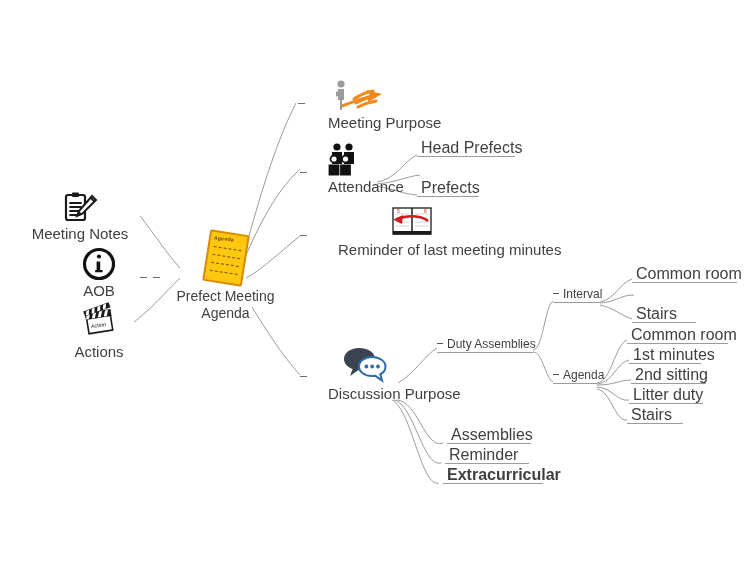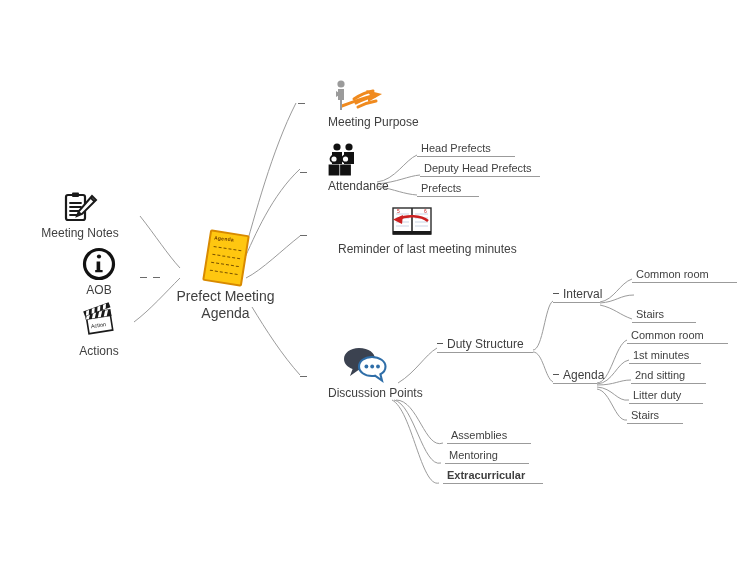--- a/index.html
+++ b/index.html
@@ -9,21 +9,21 @@
     font-family:"Liberation Sans","DejaVu Sans",sans-serif;
     overflow:hidden;
     position:relative;
     color:#3c3c3c;
   }
   #canvas{position:absolute;left:0;top:0;width:750px;height:563px;}
   svg.links{position:absolute;left:0;top:0;width:750px;height:563px;pointer-events:none;}
 
   .node{position:absolute;}
   .node-label{
-    font-size:12px;
+    font-size:15px;
     color:#3f3f3f;
     white-space:nowrap;
     line-height:15px;
   }
 
   
   #central{left:168px;top:232px;width:115px;text-align:center;}
   #central .ctitle{
     font-size:14px;color:#3f3f3f;line-height:17px;margin-top:4px;
   }
@@ -53,21 +53,21 @@
   .lnode .ico{height:34px;display:flex;align-items:flex-end;justify-content:center;}
   .lnode .node-label{margin-top:2px;}
 
   
   .rnode{position:absolute;text-align:left;}
   .rnode .node-label{margin-top:1px;}
 
   
   .leaf{position:absolute;white-space:nowrap;}
   .leaf .txt{
-    font-size:11px;color:#3f3f3f;display:block;
+    font-size:16px;color:#3f3f3f;display:block;
     padding:0 2px 1px 4px;line-height:14px;
   }
   .leaf .rule{display:block;height:1px;background:#9b9b9b;}
 
   
   .branch{position:absolute;white-space:nowrap;}
   .branch .txt{font-size:12px;color:#3f3f3f;padding:0 2px 1px 10px;display:block;line-height:14px;}
   .branch .rule{display:block;height:1px;background:#9b9b9b;}
   .collapse{
     position:absolute;left:0;top:6px;width:6px;height:1px;background:#555;
@@ -236,24 +236,20 @@
         </g>
       </svg>
     </div>
     <div class="node-label">Attendance</div>
   </div>
 
   <div class="leaf" style="left:417px;top:141px;width:98px;">
     <span class="txt">Head Prefects</span>
     <span class="rule"></span>
   </div>
-  <div class="leaf" style="left:420px;top:161px;width:120px;">
-    <span class="txt">Deputy Head Prefects</span>
-    <span class="rule"></span>
-  </div>
   <div class="leaf" style="left:417px;top:181px;width:62px;">
     <span class="txt">Prefects</span>
     <span class="rule"></span>
   </div>
 
   <div class="rnode" style="left:338px;top:205px;">
     <div style="height:36px;margin-left:52px;">
       <svg class="ic" width="44" height="34" viewBox="0 0 44 34">
         <rect x="3" y="3" width="38" height="26" fill="#ffffff" stroke="#2b2b2b" stroke-width="1.4"></rect>
         <g stroke="#c9d4e4" stroke-width="1">
@@ -282,26 +278,26 @@
       <svg class="ic" width="48" height="38" viewBox="0 0 48 38">
         <path d="M17,3 C8,3 2,8 2,14 C2,18.5 5.5,22.4 10.6,23.9 L8,31 L16.5,25 C17,25 17.6,25 18,25 C27,25 33,20.2 33,14 C33,8 27,3 17,3 Z" fill="#3b4250"></path>
         <path d="M30,12 C22.5,12 17,16.2 17,21.5 C17,26.8 22.5,31 30,31 C31,31 32,30.9 33,30.7 L40,35.5 L38.4,29.2 C41.8,27.5 43.5,24.7 43.5,21.5 C43.5,16.2 37.5,12 30,12 Z" fill="#ffffff" stroke="#2f6ea8" stroke-width="2.1"></path>
         <g fill="#2f6ea8">
           <circle cx="24.4" cy="21.5" r="1.9"></circle>
           <circle cx="30.2" cy="21.5" r="1.9"></circle>
           <circle cx="36" cy="21.5" r="1.9"></circle>
         </g>
       </svg>
     </div>
-    <div class="node-label" style="margin-left:0;">Discussion Points</div>
+    <div class="node-label" style="margin-left:0;">Discussion Purpose</div>
   </div>
 
   <div class="branch" style="left:437px;top:337px;width:96px;">
     <span class="collapse"></span>
-    <span class="txt">Duty Structure</span>
+    <span class="txt">Duty Assemblies</span>
     <span class="rule"></span>
   </div>
 
   <div class="branch" style="left:553px;top:287px;width:47px;">
     <span class="collapse"></span>
     <span class="txt">Interval</span>
     <span class="rule"></span>
   </div>
   <div class="leaf" style="left:632px;top:267px;width:105px;">
     <span class="txt">Common room</span>
@@ -336,21 +332,21 @@
   <div class="leaf" style="left:627px;top:408px;width:56px;">
     <span class="txt">Stairs</span>
     <span class="rule"></span>
   </div>
 
   <div class="leaf" style="left:447px;top:428px;width:84px;">
     <span class="txt">Assemblies</span>
     <span class="rule"></span>
   </div>
   <div class="leaf" style="left:445px;top:448px;width:84px;">
-    <span class="txt">Mentoring</span>
+    <span class="txt">Reminder</span>
     <span class="rule"></span>
   </div>
   <div class="leaf" style="left:443px;top:468px;width:100px;font-weight:bold;">
     <span class="txt">Extracurricular</span>
     <span class="rule"></span>
   </div>
 
 </div>
 
 </body></html>

